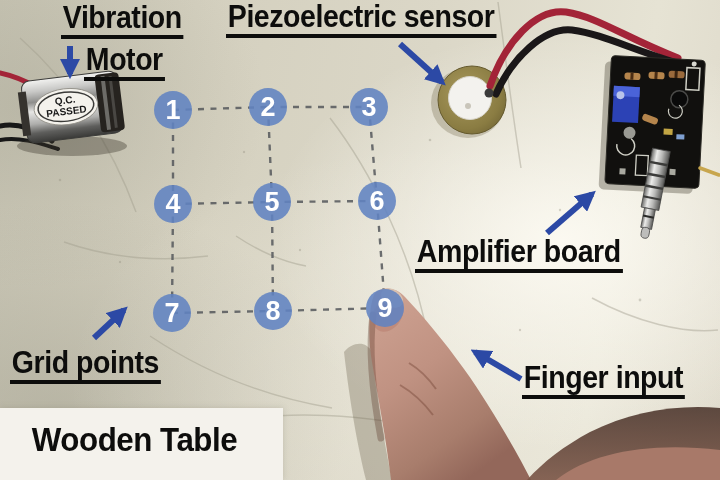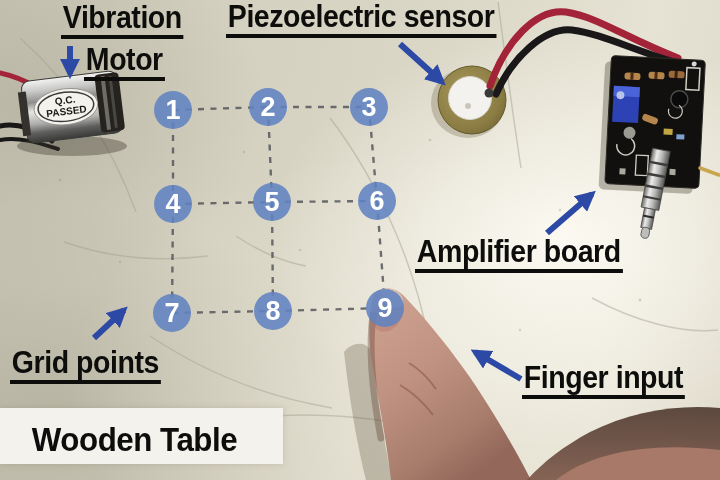--- a/index.html
+++ b/index.html
@@ -20,21 +20,21 @@
     color:#fff;font-weight:700;font-size:27px;line-height:38px;text-align:center;
   }
   .lbl{
     position:absolute;z-index:4;color:#0d0d0c;font-weight:700;font-size:31px;
     line-height:1;letter-spacing:-0.5px;white-space:nowrap;
     transform:scaleX(0.92);transform-origin:left top;
     border-bottom:4px solid #0d0d0c;padding:0 2px 2px 2px;
   }
   .lbl.nounder{border-bottom:none;}
   #table-box{
-    position:absolute;z-index:3;left:0;top:408px;width:283px;height:56px;
+    position:absolute;z-index:3;left:0;top:408px;width:283px;height:72px;
     background:#f4f2ec;box-shadow:0 0 6px rgba(120,115,95,0.25);
   }
   #lbl-table{font-size:34px;}
 </style>
 </head>
 <body>
 
 <div id="stage">
 
   <svg id="photo" width="720" height="480" viewBox="0 0 720 480">

